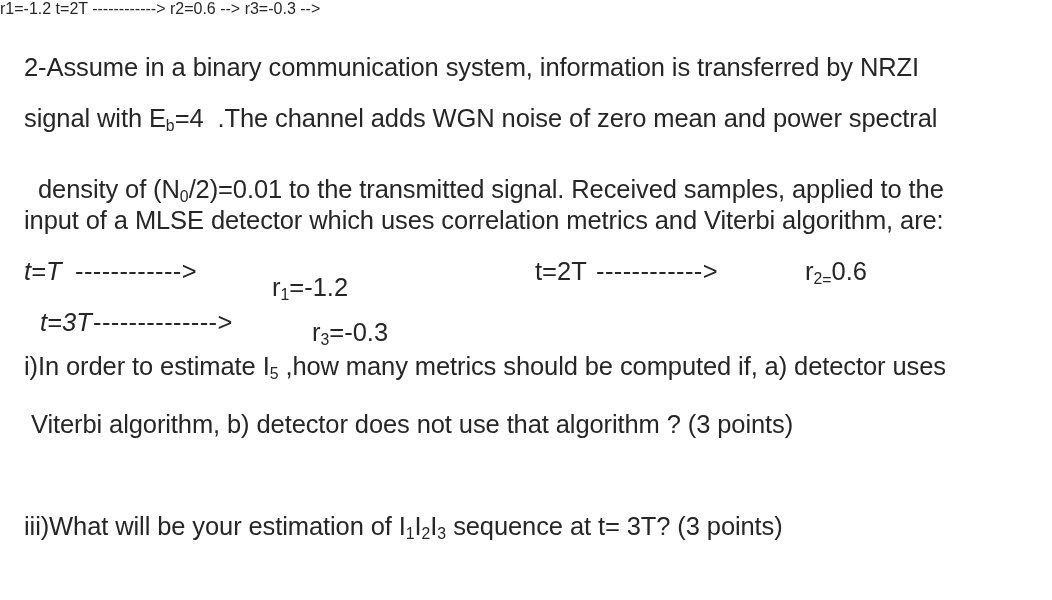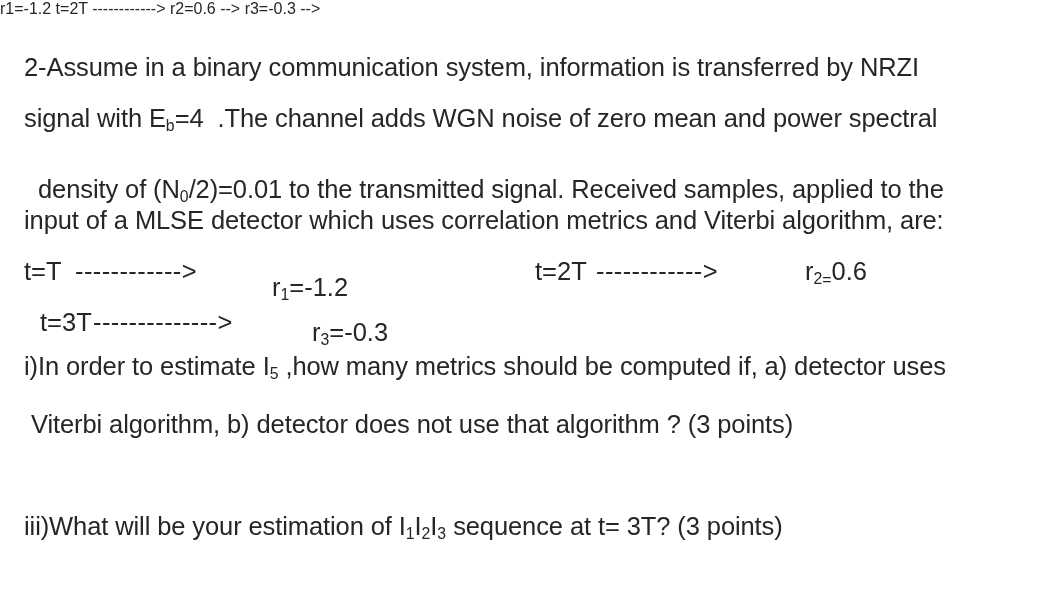--- a/index.html
+++ b/index.html
@@ -42,21 +42,21 @@
 
   
   .row {
     position: absolute;
     white-space: pre;
     font-size: 25.5px;
     line-height: 30px;
     color: #262626;
   }
 
-  .col-time   { left: 24px; }
+  .col-time   { left: 24px; font-style: italic; }
   .col-arrow  { left: 75px; }
   .col-val    { left: 272px; margin-top: 16px; }
   .col-time2  { left: 535px; }
   .col-arrow2 { left: 596px; }
   .col-val2   { left: 805px; text-align: center; }
 
   .arrow {
     letter-spacing: 0.4px;
   }
 

